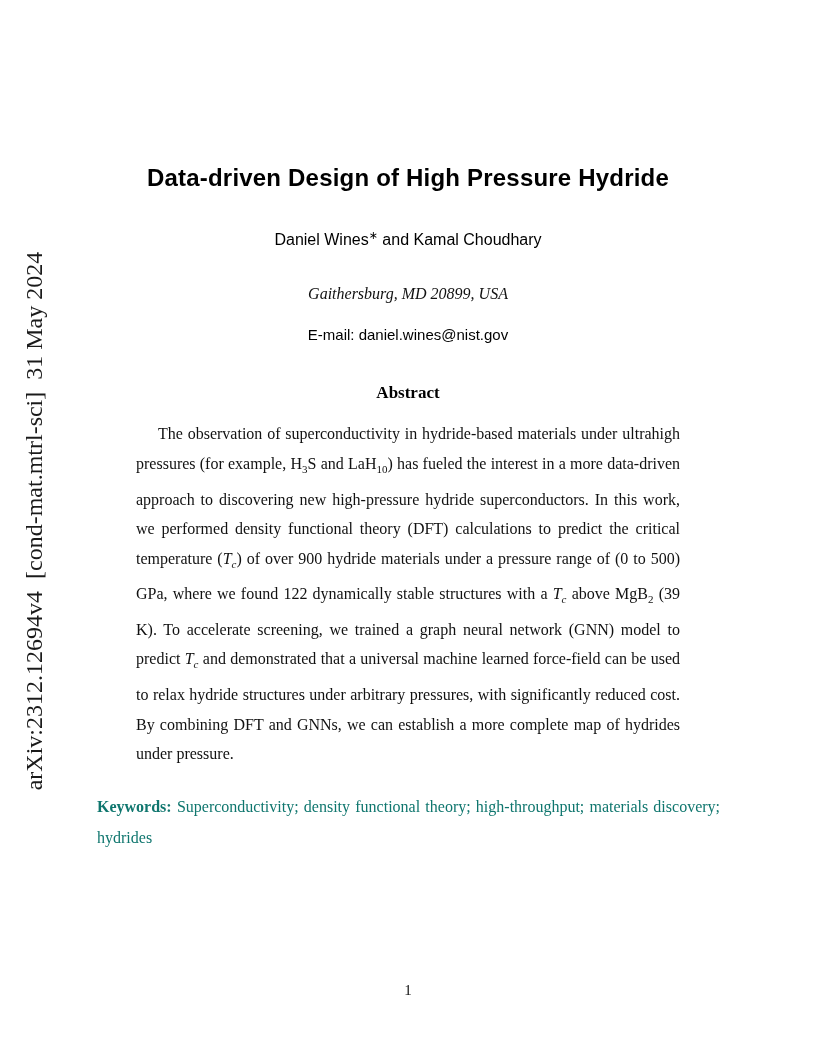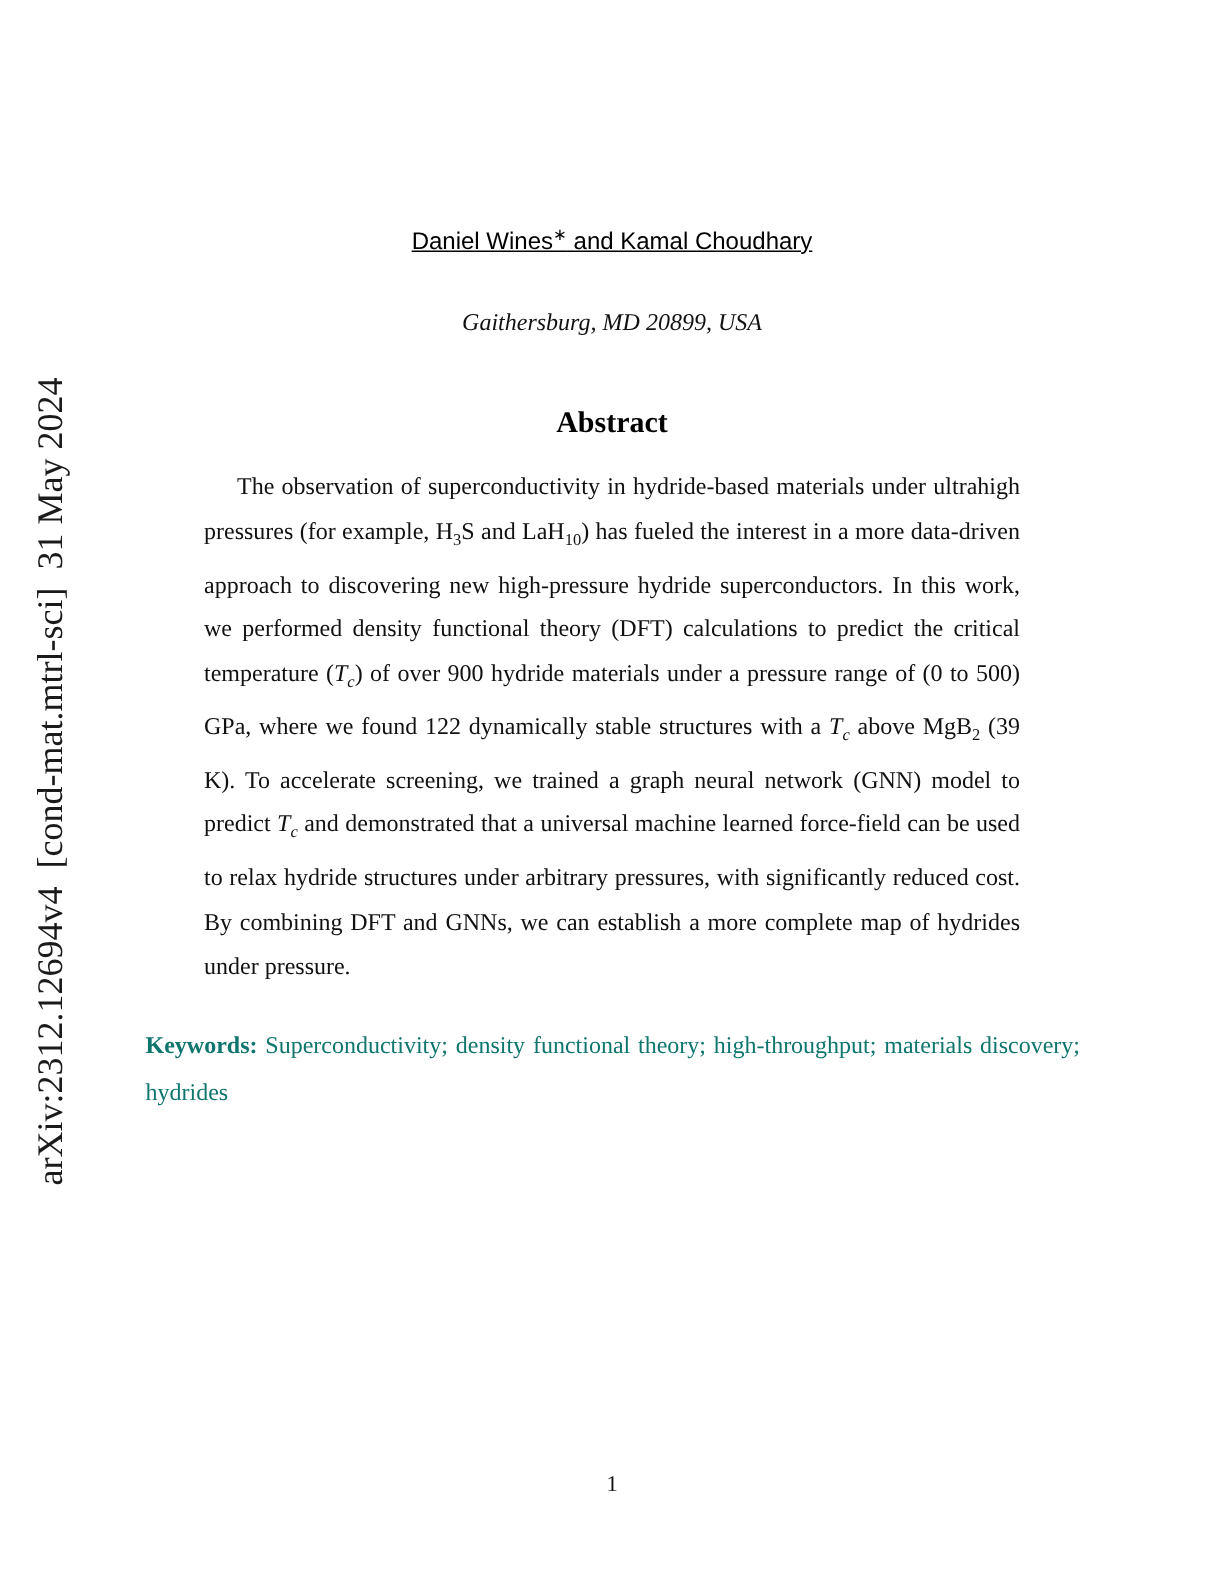--- a/index.html
+++ b/index.html
@@ -44,21 +44,20 @@
     color: #000000;
   }
   .title-line { display: block; }
 
   .authors {
     margin-top: 24px;
     text-align: center;
     font-family: "Liberation Sans", sans-serif;
     font-size: 16px;
     color: #000000;
-    text-decoration: underline;
   }
   .authors sup { font-size: 11px; }
 
   .affiliation {
     margin-top: 29px;
     text-align: center;
     font-style: italic;
     font-size: 16px;
     line-height: 31px;
     color: #111111;
@@ -70,21 +69,21 @@
     font-family: "Liberation Sans", sans-serif;
     font-size: 15px;
     color: #000000;
   }
 
   
   .abstract-heading {
     margin: 40px 0 0 0;
     text-align: center;
     font-weight: bold;
-    font-size: 20px;
+    font-size: 17px;
     color: #000000;
   }
   .abstract-body {
     margin: 16px 136px 16px 136px;
     text-align: justify;
     font-size: 16px;
     line-height: 29.5px;
     text-indent: 22px;
     color: #111111;
   }
@@ -113,28 +112,33 @@
   }
 </style>
 </head>
 <body>
 
 <div class="page">
 
   <div class="arxiv-strip">arXiv:2312.12694v4  [cond-mat.mtrl-sci]  31 May 2024</div>
 
   <h1 class="paper-title">
+    <span class="title-line">Data-driven Design of High Pressure Hydride</span>
   </h1>
 
   <div class="authors">Daniel Wines<sup>∗</sup> and Kamal Choudhary</div>
 
   <div class="affiliation">
     <div>Gaithersburg, MD 20899, USA</div>
   </div>
 
+  <div class="email-line">
+    <span>E-mail:</span>
+    <span>daniel.wines@nist.gov</span>
+  </div>
 
   <section>
     <h2 class="abstract-heading">Abstract</h2>
     <p class="abstract-body">The observation of superconductivity in hydride-based materials under ultrahigh pressures (for example, H<sub>3</sub>S and LaH<sub>10</sub>) has fueled the interest in a more data-driven approach to discovering new high-pressure hydride superconductors. In this work, we performed density functional theory (DFT) calculations to predict the critical temperature (<i>T<sub>c</sub></i>) of over 900 hydride materials under a pressure range of (0 to 500) GPa, where we found 122 dynamically stable structures with a <i>T<sub>c</sub></i> above MgB<sub>2</sub> (39 K). To accelerate screening, we trained a graph neural network (GNN) model to predict <i>T<sub>c</sub></i> and demonstrated that a universal machine learned force-field can be used to relax hydride structures under arbitrary pressures, with significantly reduced cost. By combining DFT and GNNs, we can establish a more complete map of hydrides under pressure.</p>
   </section>
 
   <p class="keywords">
     <span class="kw-label">Keywords:</span>
     <span>Superconductivity; density functional theory; high-throughput; materials discovery; hydrides</span>
   </p>

